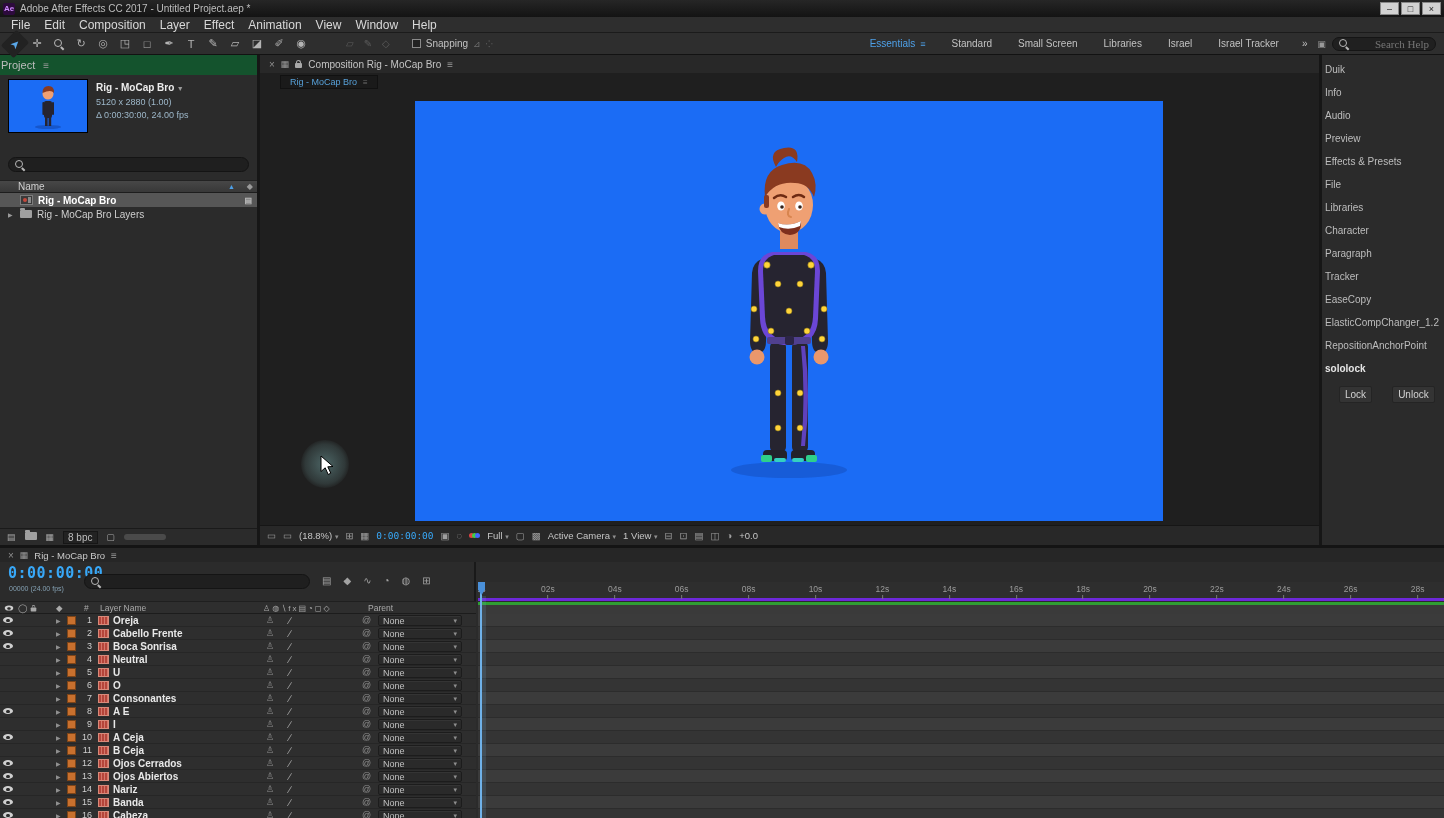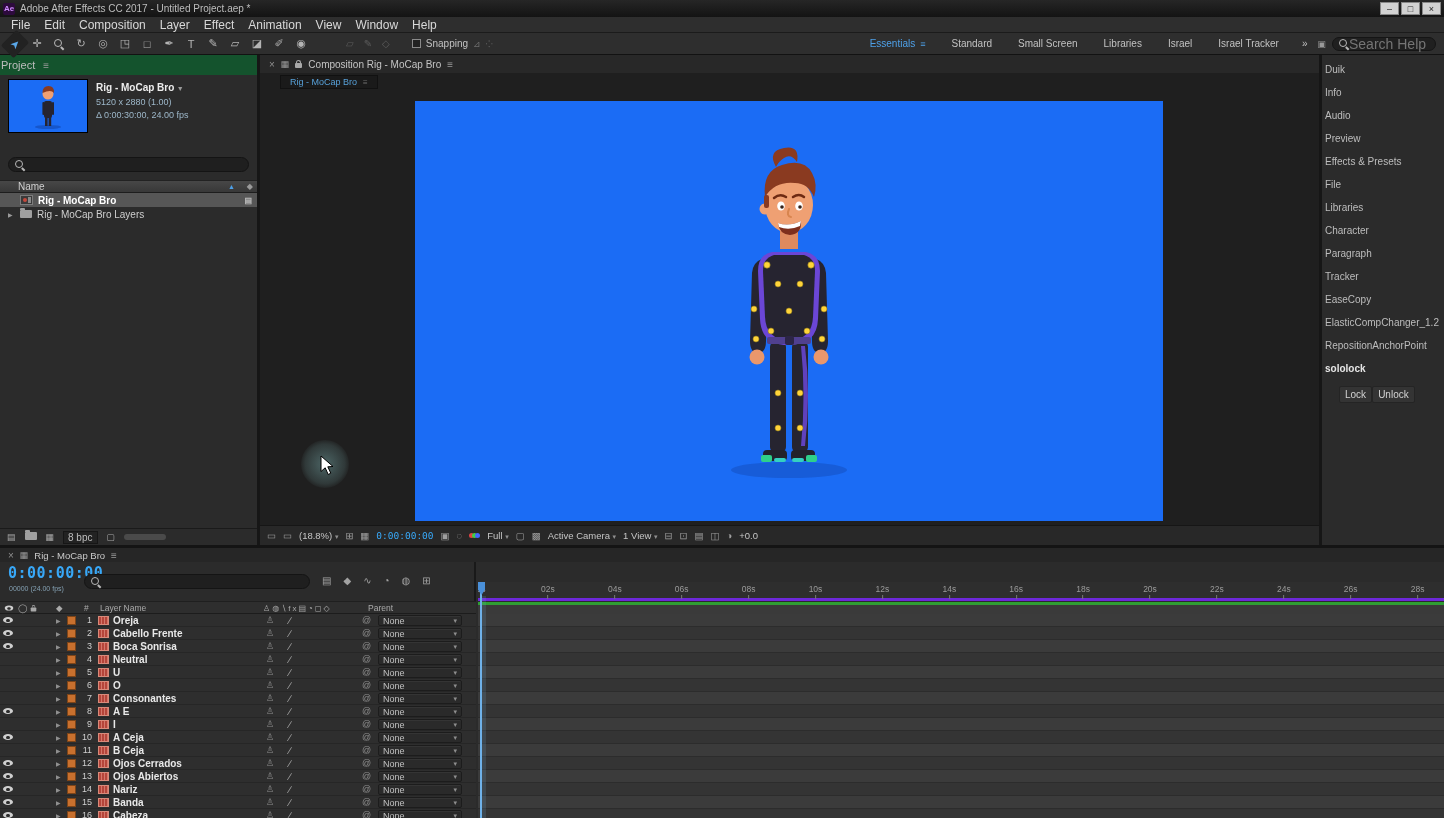--- a/index.html
+++ b/index.html
@@ -25,21 +25,21 @@
   .snapping { display:flex; align-items:center; gap:5px; margin-left:22px; color:#c2c2c2; }
   .checkbox { width:9px; height:9px; border:1px solid #8a8a8a; background:#222; display:inline-block; }
   .snap-extra { color:#6e6e6e; font-size:9px; }
   .ws-group { margin-left:auto; display:flex; align-items:flex-end; }
   .ws { padding:0 13px; color:#c2c2c2; display:flex; gap:5px; align-items:center; }
   .ws.active { color:#4ea0e8; }
   .ws-overflow { padding:0 10px; color:#c2c2c2; }
   .help-group { display:flex; align-items:center; gap:6px; padding-right:4px; }
   .panel-mini-icon { color:#9a9a9a; font-size:9px; }
   .help-search { width:104px; height:14px; background:#202020; border:1px solid #151515; border-radius:7px; display:flex; align-items:center; gap:4px; padding:0 6px; }
-  .help-search input { background:transparent; border:none; outline:none; color:#9a9a9a; font-size:14px; width:80px; font-family:Liberation Sans, sans-serif; }
+  .help-search input { background:transparent; border:none; outline:none; color:#9a9a9a; font-size:11px; width:80px; font-family:Liberation Serif, serif;text-align:right; }
 
   
   .magshape { display:inline-block; width:10px; height:10px; position:relative; }
   .magshape::before { content:''; position:absolute; left:0; top:0; width:6px; height:6px; border:1.4px solid #b8b8b8; border-radius:50%; }
   .magshape::after { content:''; position:absolute; left:7px; top:7px; width:4px; height:1.6px; background:#b8b8b8; transform:rotate(45deg); transform-origin:left center; }
   .lockshape { display:inline-block; width:7px; height:5px; background:#a8a8a8; border-radius:1px; position:relative; margin-top:3px; }
   .lockshape::before { content:''; position:absolute; left:1px; top:-3px; width:3px; height:3px; border:1px solid #a8a8a8; border-bottom:none; border-radius:3px 3px 0 0; }
   .foldershape { display:inline-block; width:12px; height:8px; background:#9f9f9f; border-radius:1px; position:relative; }
   .foldershape::before { content:''; position:absolute; left:0; top:-2px; width:5px; height:2px; background:#9f9f9f; border-radius:1px 1px 0 0; }
   .compicon { display:inline-block; width:13px; height:10px; background:#3a3a3a; border:1px solid #7d7d7d; position:relative; }
@@ -88,21 +88,21 @@
   .cb-time { color:#38a8f8; font-family:"DejaVu Sans Mono",monospace; font-size:9.5px; }
   .chev { color:#8f8f8f; font-size:7px; }
   .channels { display:flex; align-items:center; }
   .channels i { width:5px; height:5px; border-radius:50%; display:inline-block; }
   .channels i+i { margin-left:-2px; }
 
   
   .rightpanel { width:122px; background:#2b2b2b; display:flex; flex-direction:column; padding-top:3px; font-size:10px; }
   .rp-tab { height:23px; flex:none; display:flex; align-items:center; padding-left:3px; color:#bdbdbd; }
   .rp-tab.emph { color:#e6e6e6; font-weight:bold; }
-  .rp-buttons { display:flex; gap:0; padding:6px 0 0 17px; }
+  .rp-buttons { display:flex; gap:20px; padding:6px 0 0 17px; }
   .rp-btn { color:#d2d2d2; font-size:10px; padding:2px 5px; background:#343434; border:1px solid #242424; border-radius:2px; }
 
   
   .timeline { position:absolute; left:0; top:545px; width:1444px; height:273px; background:#2b2b2b; border-top:3px solid #141414; display:flex; flex-direction:column; }
   .tl-tabbar { height:14px; background:#262626; display:flex; align-items:center; gap:6px; padding:0 8px; font-size:9.5px; color:#cacaca; }
   .tl-body { position:relative; flex:1; }
   .tl-left { position:absolute; left:0; top:0; width:476px; height:100%; background:#2b2b2b; border-right:2px solid #191919; }
   .tl-time { position:absolute; left:8px; top:2px; font-size:15px; font-weight:bold; color:#38a8f8; font-family:"DejaVu Sans Mono",monospace; letter-spacing:0.5px; }
   .tl-frame { position:absolute; left:9px; top:23px; font-size:7px; color:#84a0b2; }
   .tl-search { position:absolute; left:84px; top:12px; width:226px; height:15px; background:#1f1f1f; border:1px solid #141414; border-radius:8px; display:flex; align-items:center; gap:5px; padding:0 6px; }

